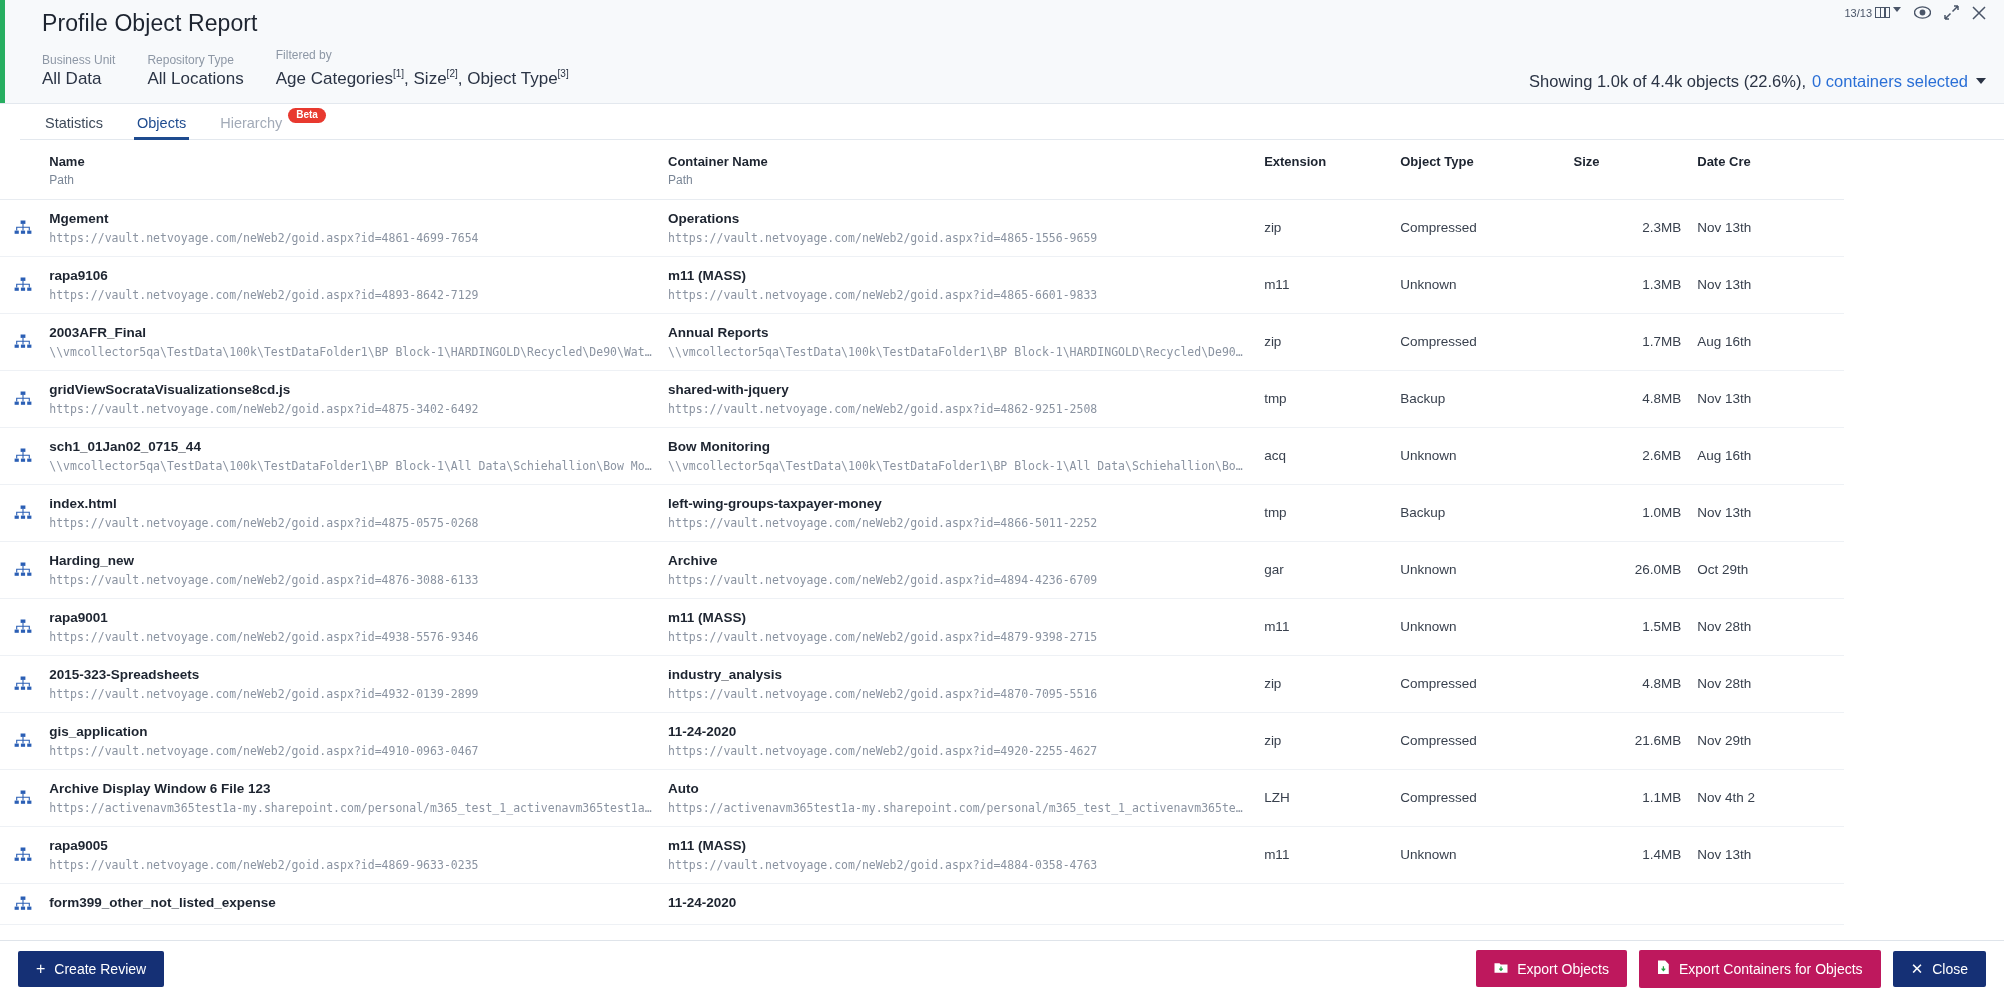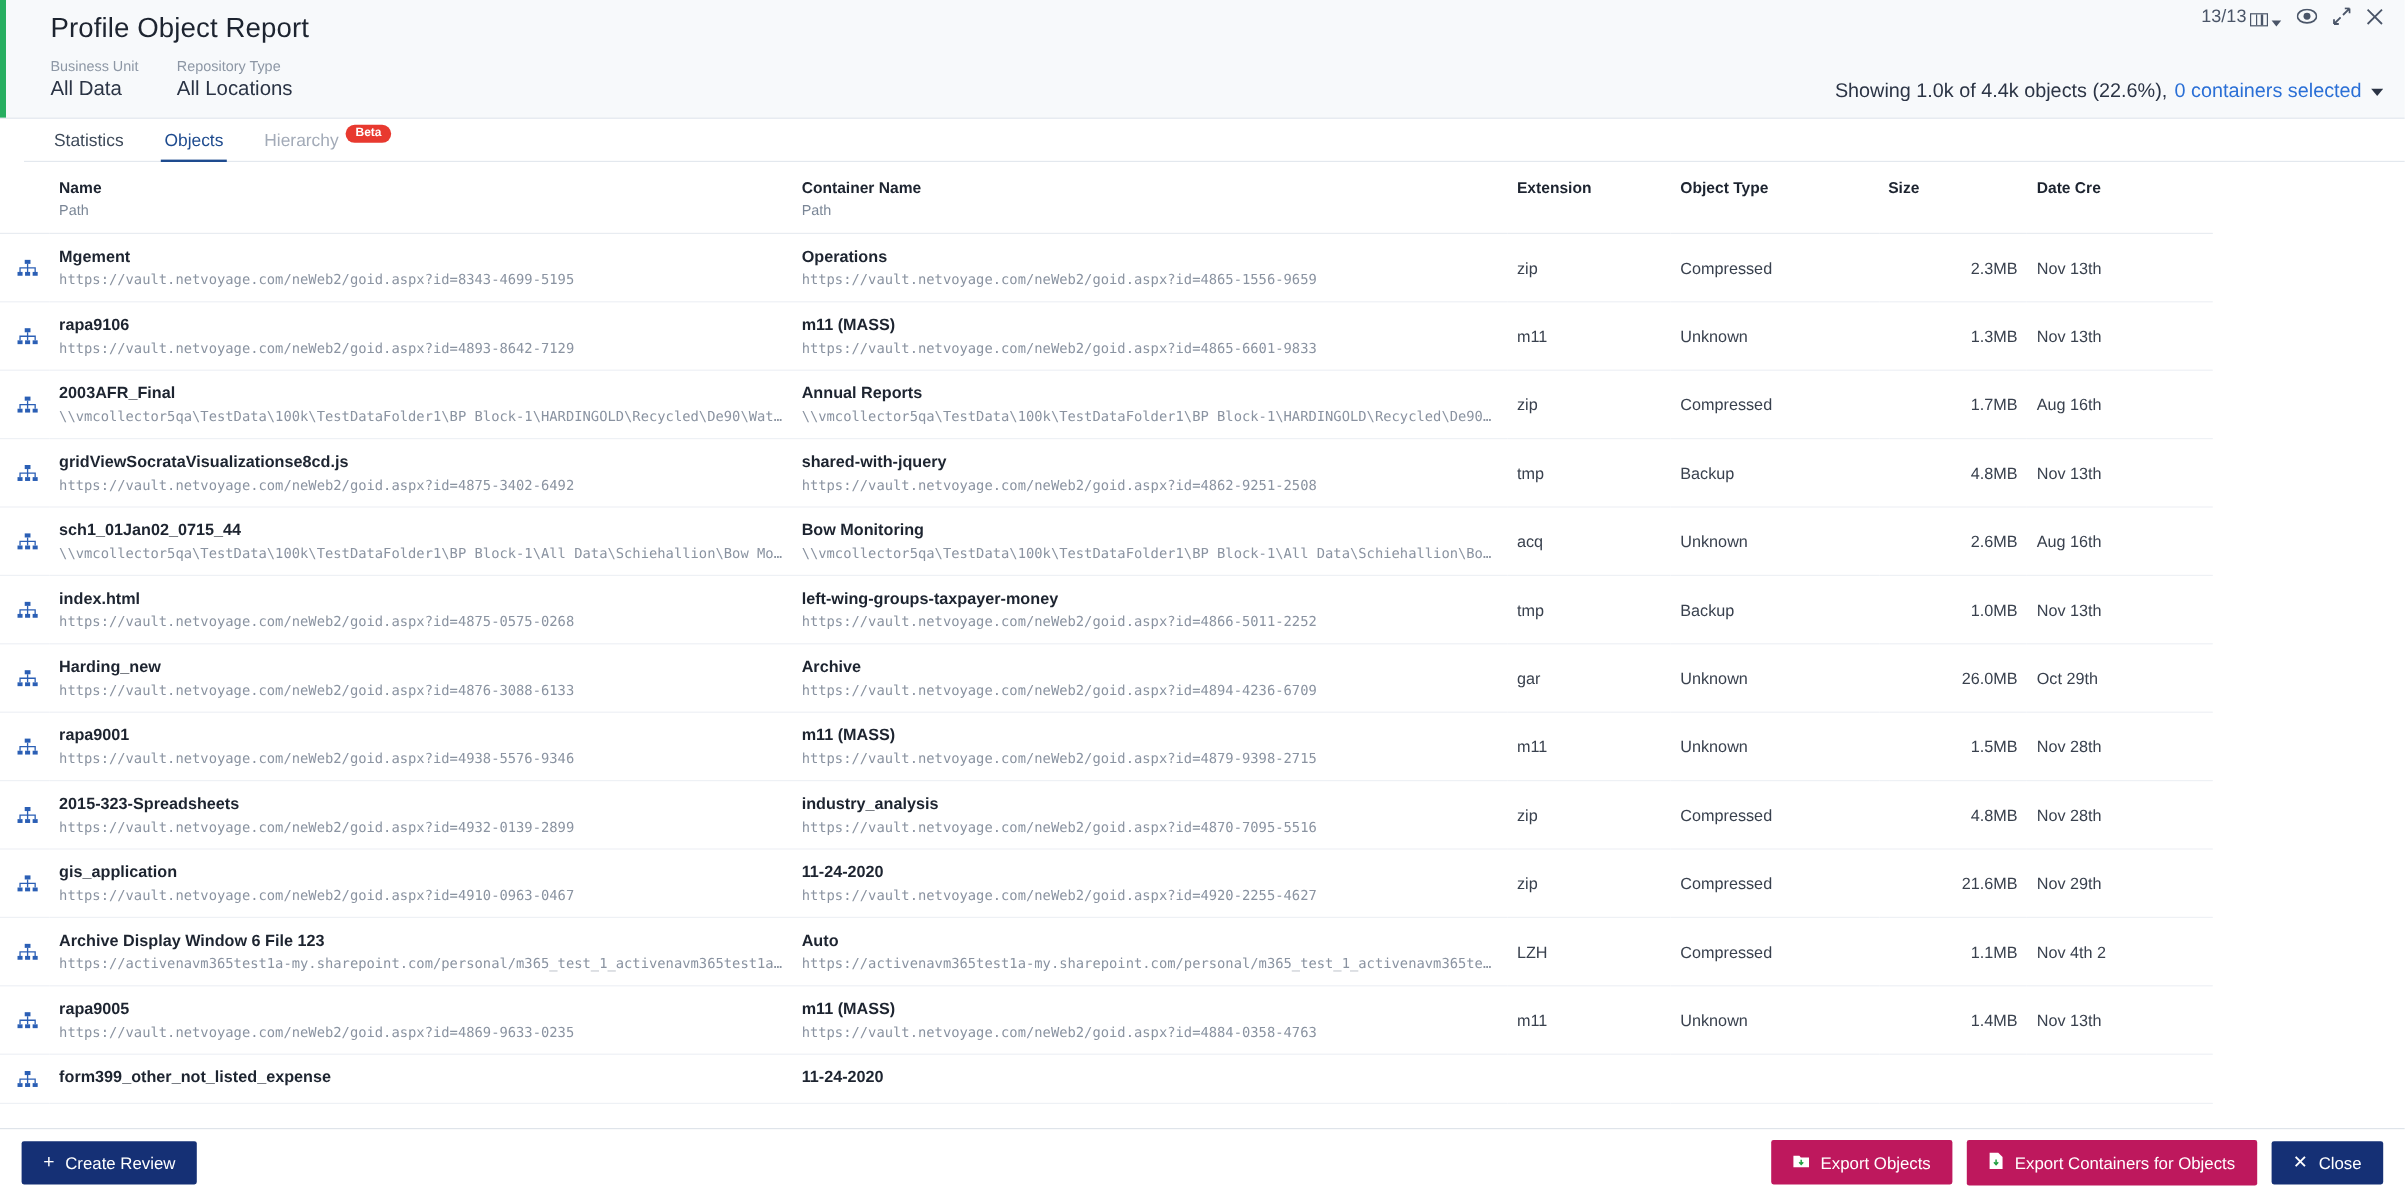--- a/index.html
+++ b/index.html
@@ -74,23 +74,23 @@
     position: absolute;
     right: 18px;
     top: 5px;
     display: flex;
     align-items: center;
     gap: 13px;
     color: #4a5568;
   }
   .col-count {
     display: flex;
-    align-items: flex-end;
+    align-items: flex-start;
     gap: 3px;
-    font-size: 15px;
+    font-size: 11px;
     color: #4a5568;
   }
   .cols-icon {
     display: inline-block;
     width: 15px; height: 11px;
     border: 1.4px solid #4a5568;
     position: relative;
   }
   .cols-icon::before, .cols-icon::after {
     content: "";
@@ -308,20 +308,26 @@
     <div class="title">Profile Object Report</div>
 
     <div class="meta-row">
       <div class="meta-block">
         <div class="meta-label">Business Unit</div>
         <div class="meta-value">All Data</div>
       </div>
       <div class="meta-block">
         <div class="meta-label">Repository Type</div>
         <div class="meta-value">All Locations</div>
+      </div>
+      <div class="meta-block">
+        <div class="meta-label">Filtered by</div>
+        <div class="meta-value">
+          <span>Age Categories</span><sup>[1]</sup><span>, </span><span>Size</span><sup>[2]</sup><span>, </span><span>Object Type</span><sup>[3]</sup>
+        </div>
       </div>
     </div>
 
     <div class="showing">
       <span>Showing 1.0k of 4.4k objects (22.6%),</span>
       <span class="linkish">0 containers selected</span>
       <span class="caret-blue"></span>
     </div>
   </div>
 
@@ -378,21 +384,21 @@
           <tr>
             <td class="c-icon"><span><svg class="tree-ico" width="18" height="15" viewBox="0 0 18 15">
                   <rect x="6.6" y="0.5" width="4.8" height="3.4" fill="#2b5fb5"></rect>
                   <rect x="0.6" y="10.6" width="4.2" height="3.2" fill="#2b5fb5"></rect>
                   <rect x="6.9" y="10.6" width="4.2" height="3.2" fill="#2b5fb5"></rect>
                   <rect x="13.2" y="10.6" width="4.2" height="3.2" fill="#2b5fb5"></rect>
                   <path d="M9 3.9 V7.2 M2.7 10.6 V7.2 H15.3 V10.6 M9 7.2 V10.6" stroke="#2b5fb5" stroke-width="1.1" fill="none"></path>
                 </svg></span></td>
             <td class="c-name">
               <div class="cell-title">Mgement</div>
-              <div class="cell-path">https://vault.netvoyage.com/neWeb2/goid.aspx?id=8343-4699-5195</div>
+              <div class="cell-path">https://vault.netvoyage.com/neWeb2/goid.aspx?id=4861-4699-7654</div>
             </td>
             <td class="c-cont">
               <div class="cell-title">Operations</div>
               <div class="cell-path">https://vault.netvoyage.com/neWeb2/goid.aspx?id=4865-1556-9659</div>
             </td>
             <td class="c-ext">zip</td>
             <td class="c-type">Compressed</td>
             <td class="c-size">2.3MB</td>
             <td class="c-date">Nov 13th</td>
           </tr>

